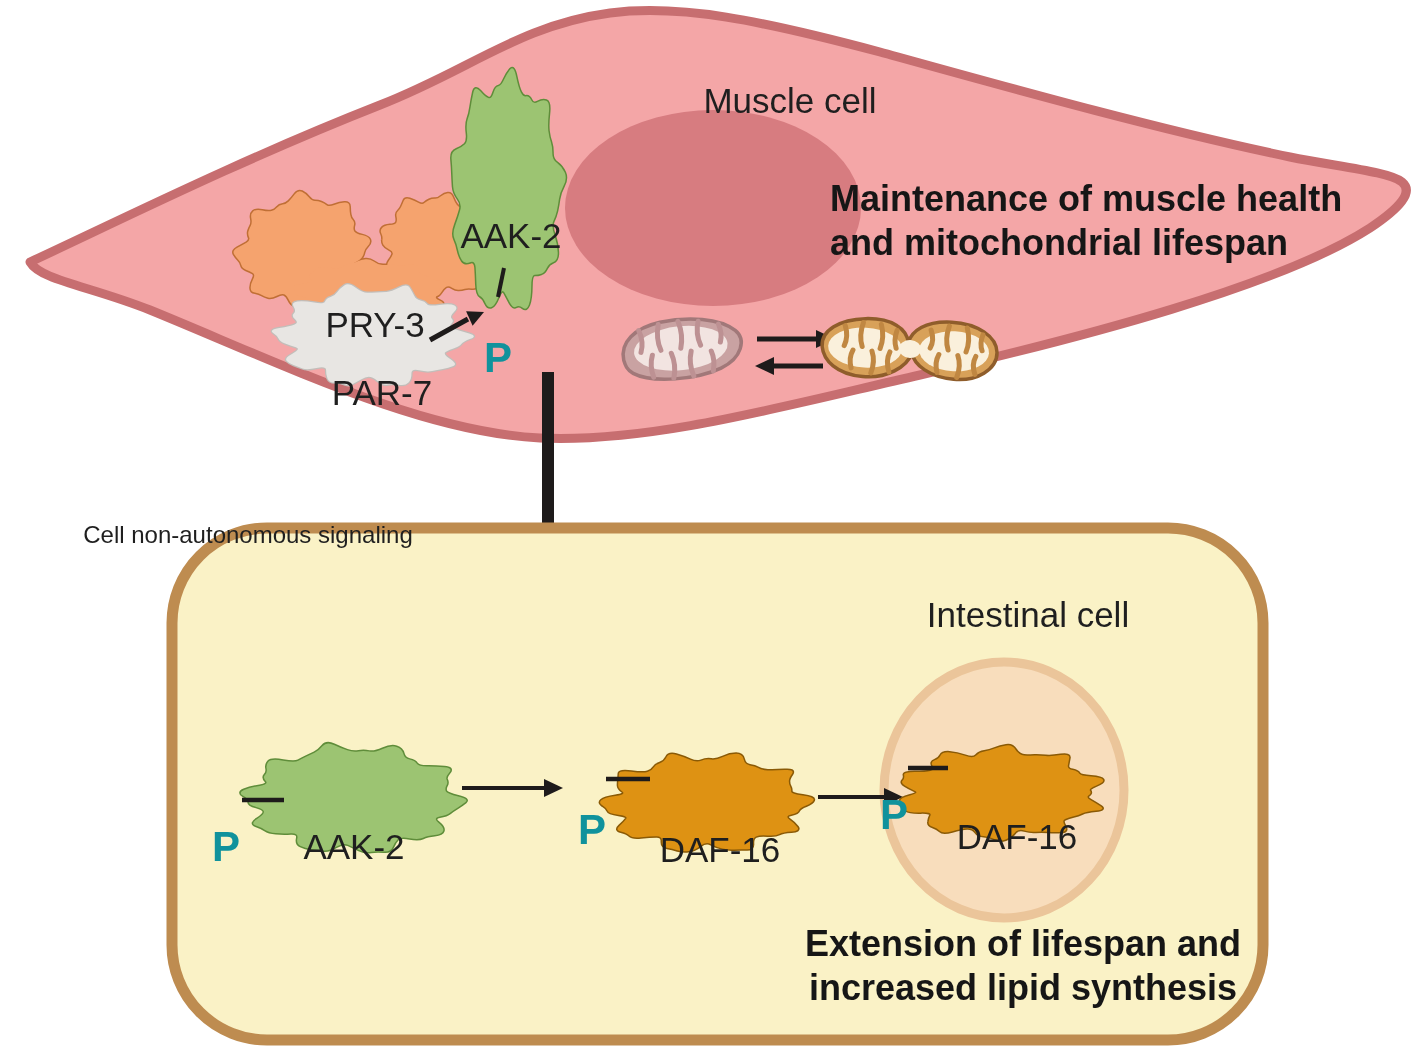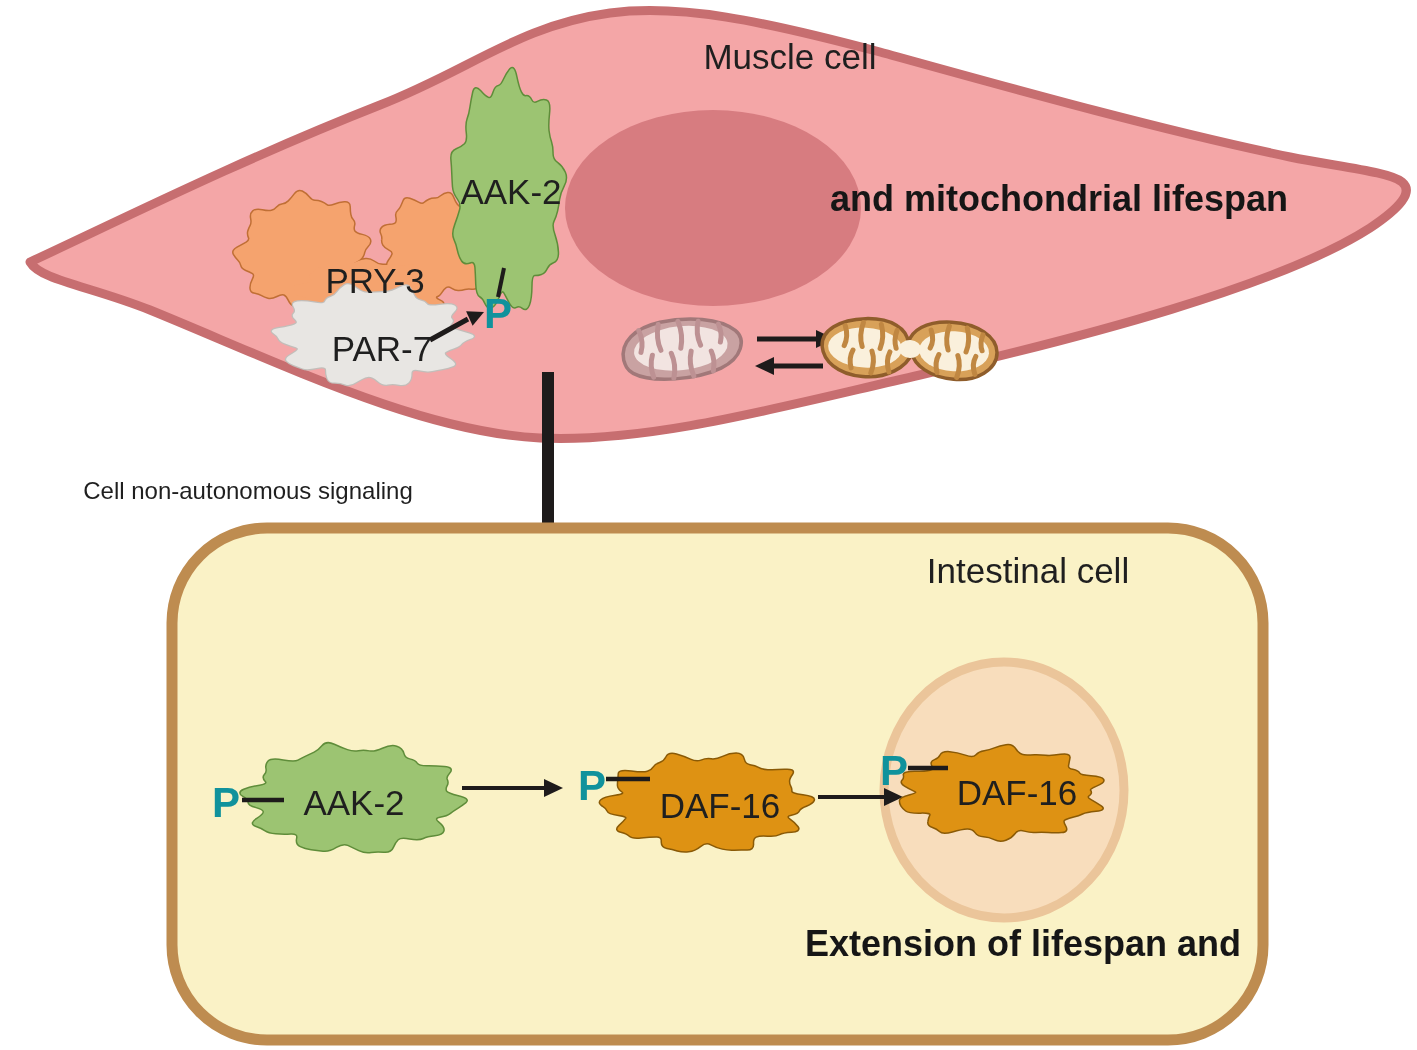--- a/index.html
+++ b/index.html
@@ -11,20 +11,21 @@
     font-family:"Liberation Sans", sans-serif;
   }
   #fig{position:absolute;left:0;top:0;}
   .lbl{
     position:absolute;
     transform:translate(-50%,-50%);
     white-space:nowrap;
     color:#1f1f1f;
     font-size:35px;
     line-height:1.1;
+    margin-top:44px;
   }
   .p-label{
     font-size:42px;
     font-weight:700;
     transform:translate(-50%,-50%);
   }
   .bold-note{
     position:absolute;
     font-weight:700;
     font-size:36px;
@@ -151,20 +152,21 @@
 
   <div class="lbl" style="left:511px;top:192px;">AAK-2</div>
 
   <div class="lbl" style="left:375px;top:281px;">PRY-3</div>
 
   <div class="lbl" style="left:382px;top:349px;">PAR-7</div>
 
   <div class="lbl p-label" style="left: 498px; top: 314px; color: rgb(16, 146, 156);">P</div>
 
   <div class="bold-note" style="left:830px;top:177px;">
+    <div>Maintenance of muscle health</div>
     <div>and mitochondrial lifespan</div>
   </div>
 
   <div class="lbl" style="left:248px;top:491px;font-size:24px;">Cell non-autonomous signaling</div>
 
   <div class="lbl" style="left:1028px;top:571px;text-align:right;">Intestinal cell</div>
 
   <div class="lbl p-label" style="left: 226px; top: 803px; color: rgb(16, 146, 156);">P</div>
 
   <div class="lbl" style="left:354px;top:803px;">AAK-2</div>
@@ -172,15 +174,16 @@
   <div class="lbl p-label" style="left: 592px; top: 786px; color: rgb(16, 146, 156);">P</div>
 
   <div class="lbl" style="left:720px;top:806px;">DAF-16</div>
 
   <div class="lbl p-label" style="left: 894px; top: 771px; color: rgb(16, 146, 156);">P</div>
 
   <div class="lbl" style="left:1017px;top:793px;">DAF-16</div>
 
   <div class="bold-note centered" style="left:1023px;top:922px;">
     <div>Extension of lifespan and</div>
+    <div>increased lipid synthesis</div>
   </div>
 
 </div>
 
 </body></html>

